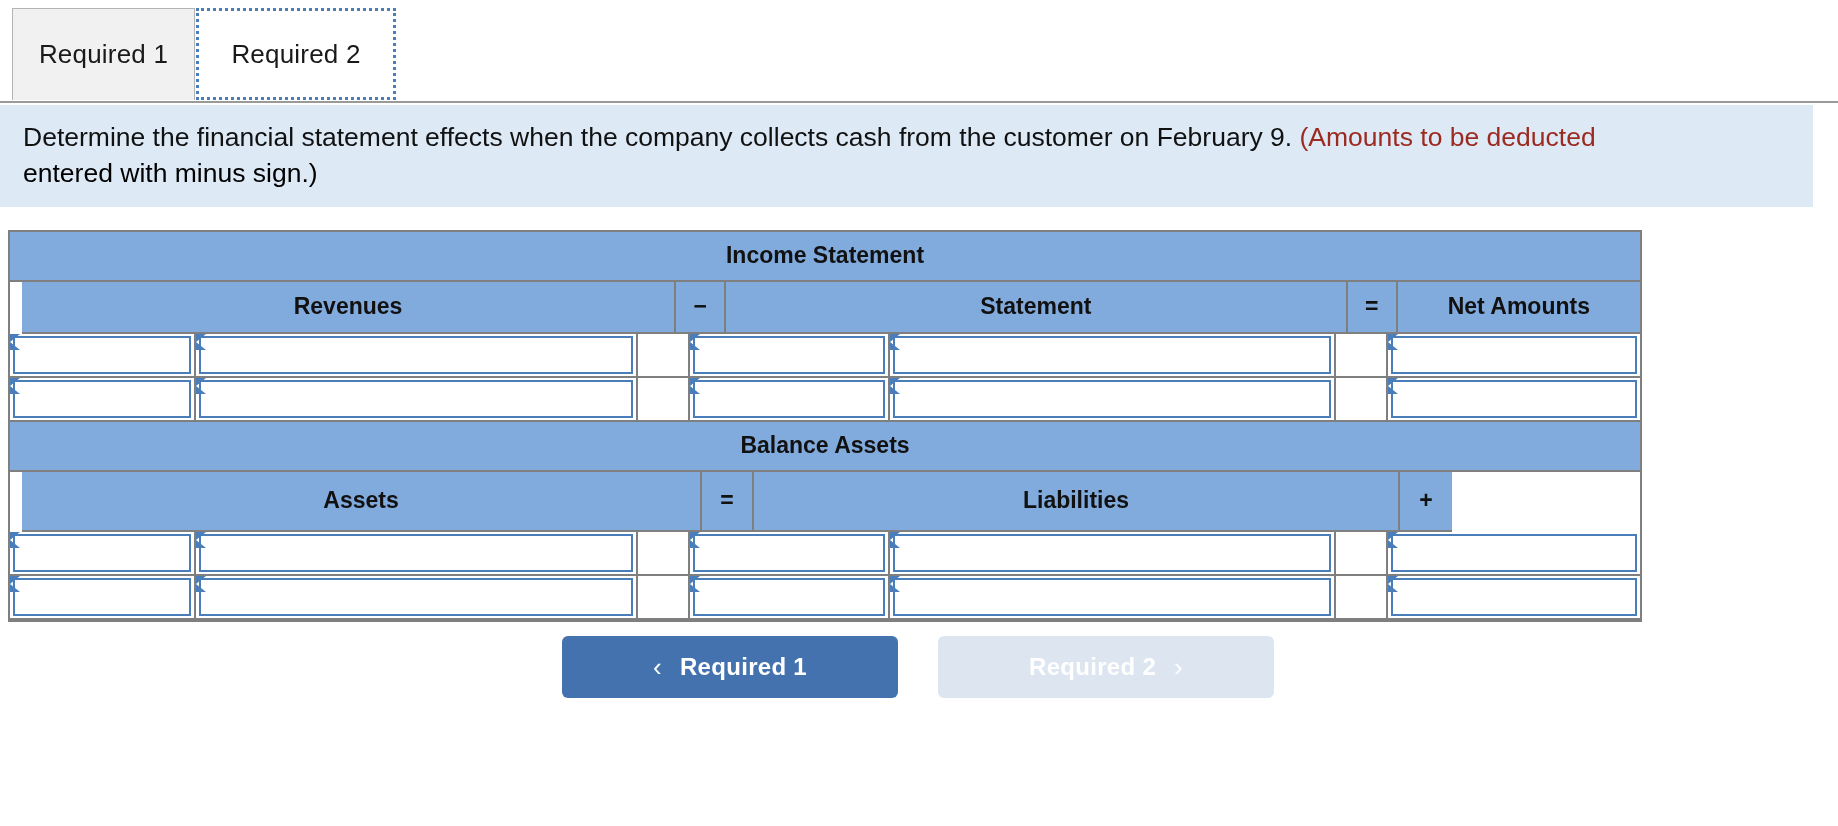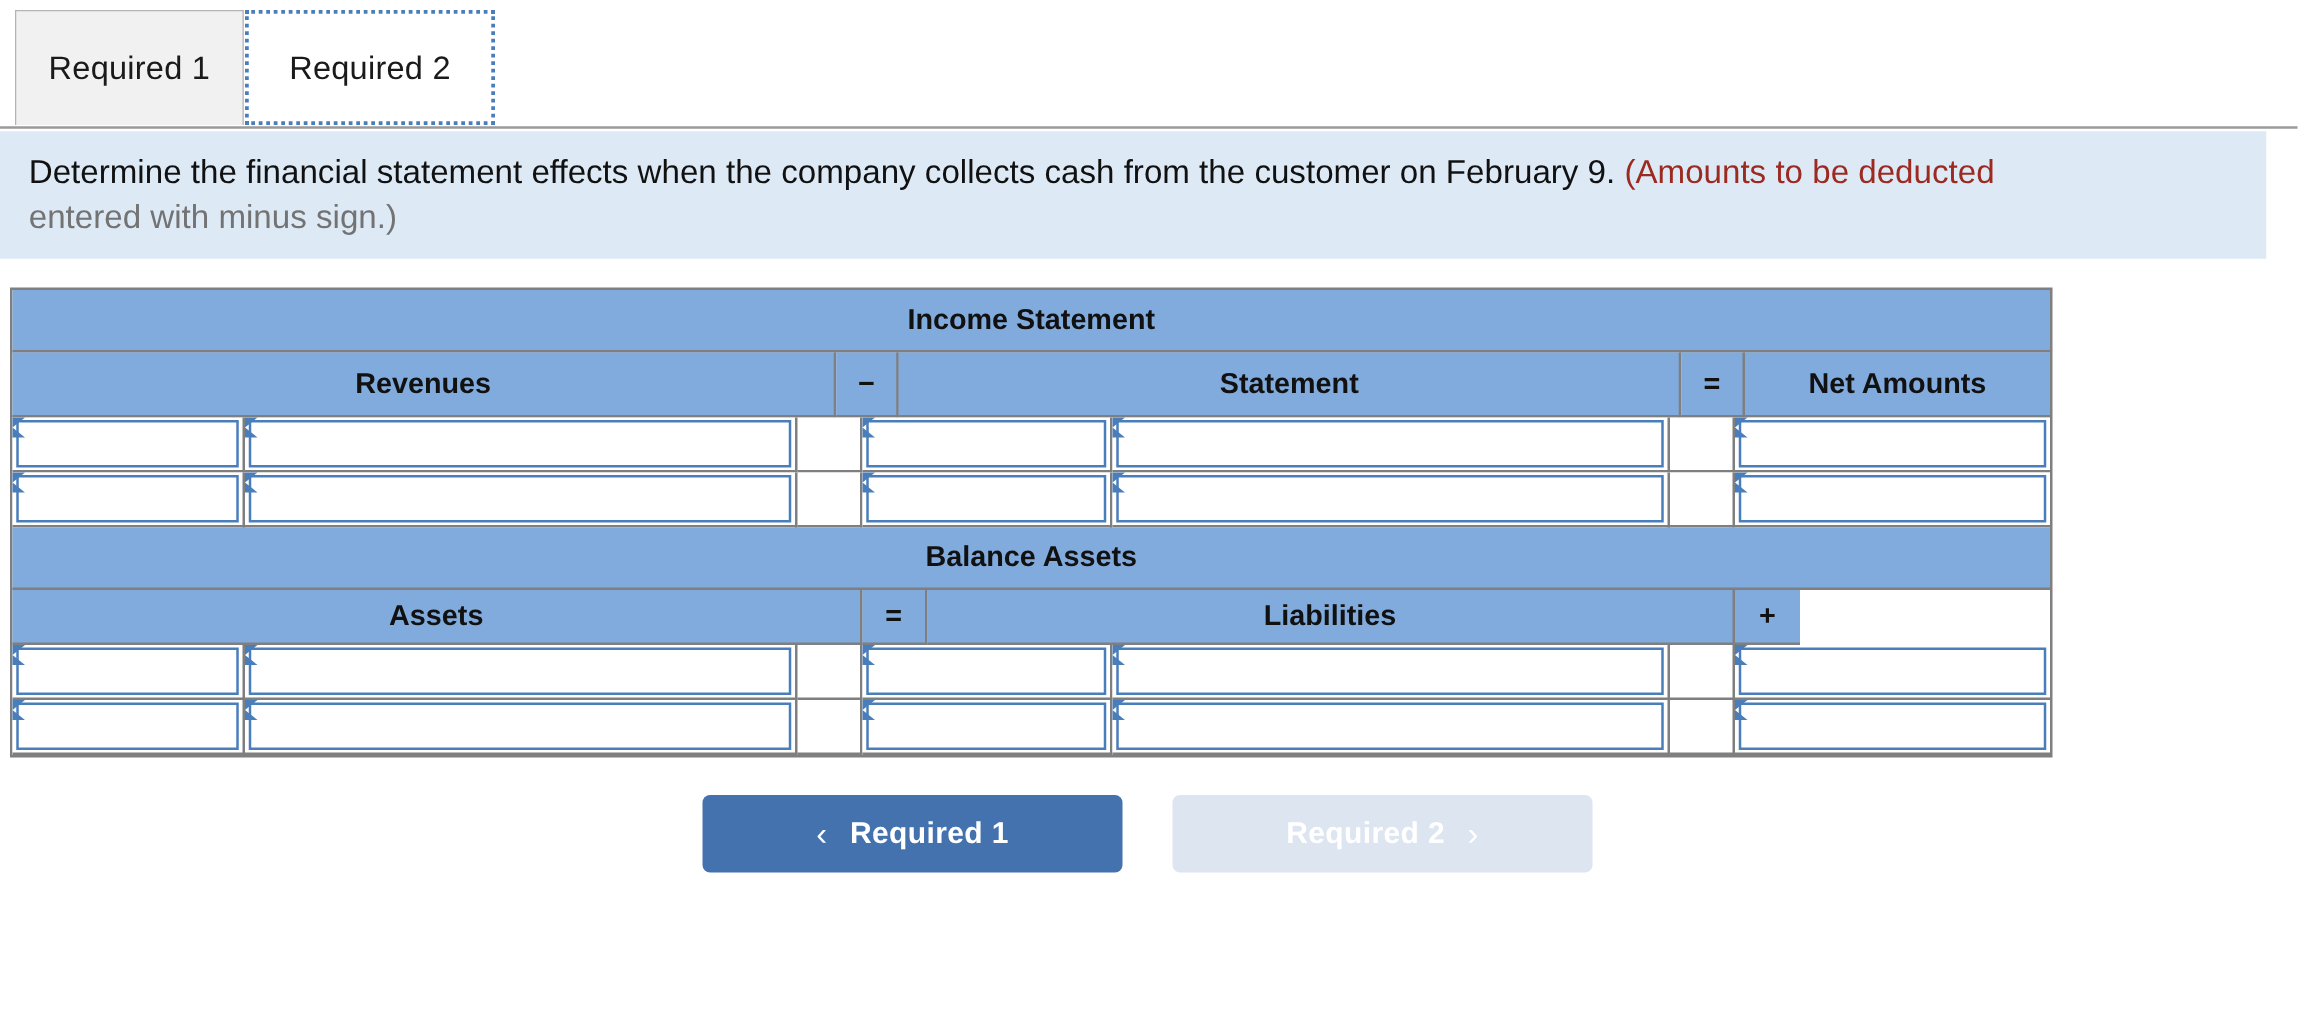--- a/index.html
+++ b/index.html
@@ -74,21 +74,21 @@
     line-height: 36px;
     color: #111111;
     white-space: nowrap;
   }
   .banner-red {
     color: #9c2a21;
   }
   .banner-line2 {
     font-size: 26.5px;
     line-height: 36px;
-    color: #737373;
+    color: #000000;
     white-space: nowrap;
   }
 
   
   .sheet {
     position: absolute;
     left: 8px;
     top: 230px;
     width: 1634px;
     border: 2px solid #7f7f7f;
@@ -113,21 +113,21 @@
     line-height: 1.12;
   }
   .cell:last-child { border-right: none; }
   .hdr { background: #82abdd; }
   .title-cell {
     height: 50px;
     width: 100%;
     border-right: none;
   }
   .hdr-row .cell { height: 52px; }
-  .hdr-row-tall .cell { height: 44px; }
+  .hdr-row-tall .cell { height: 60px; }
 
   
   .in-row .cell { height: 44px; padding: 0; }
   .inputcell {
     position: relative;
     background: #ffffff;
     justify-content: flex-start;
   }
   .inputbox {
     position: absolute;
@@ -153,21 +153,21 @@
   .plaincell { background: #ffffff; }
 
   
   .c-rev-a  { width: 186px; }
   .c-rev-b  { width: 442px; }
   .c-op1    { width: 52px;  }
   .c-exp-a  { width: 200px; }
   .c-exp-b  { width: 446px; }
   .c-op2    { width: 52px;  }
   .c-net    { width: 252px; }
-  .c-rev-span { width: 680px; }
+  .c-rev-span { width: 680px; margin-left: 12px; }
   .c-exp-span { width: 646px; }
 
   
   .btnbar {
     position: absolute;
     left: 0;
     top: 636px;
     width: 1838px;
     display: flex;
     justify-content: center;

